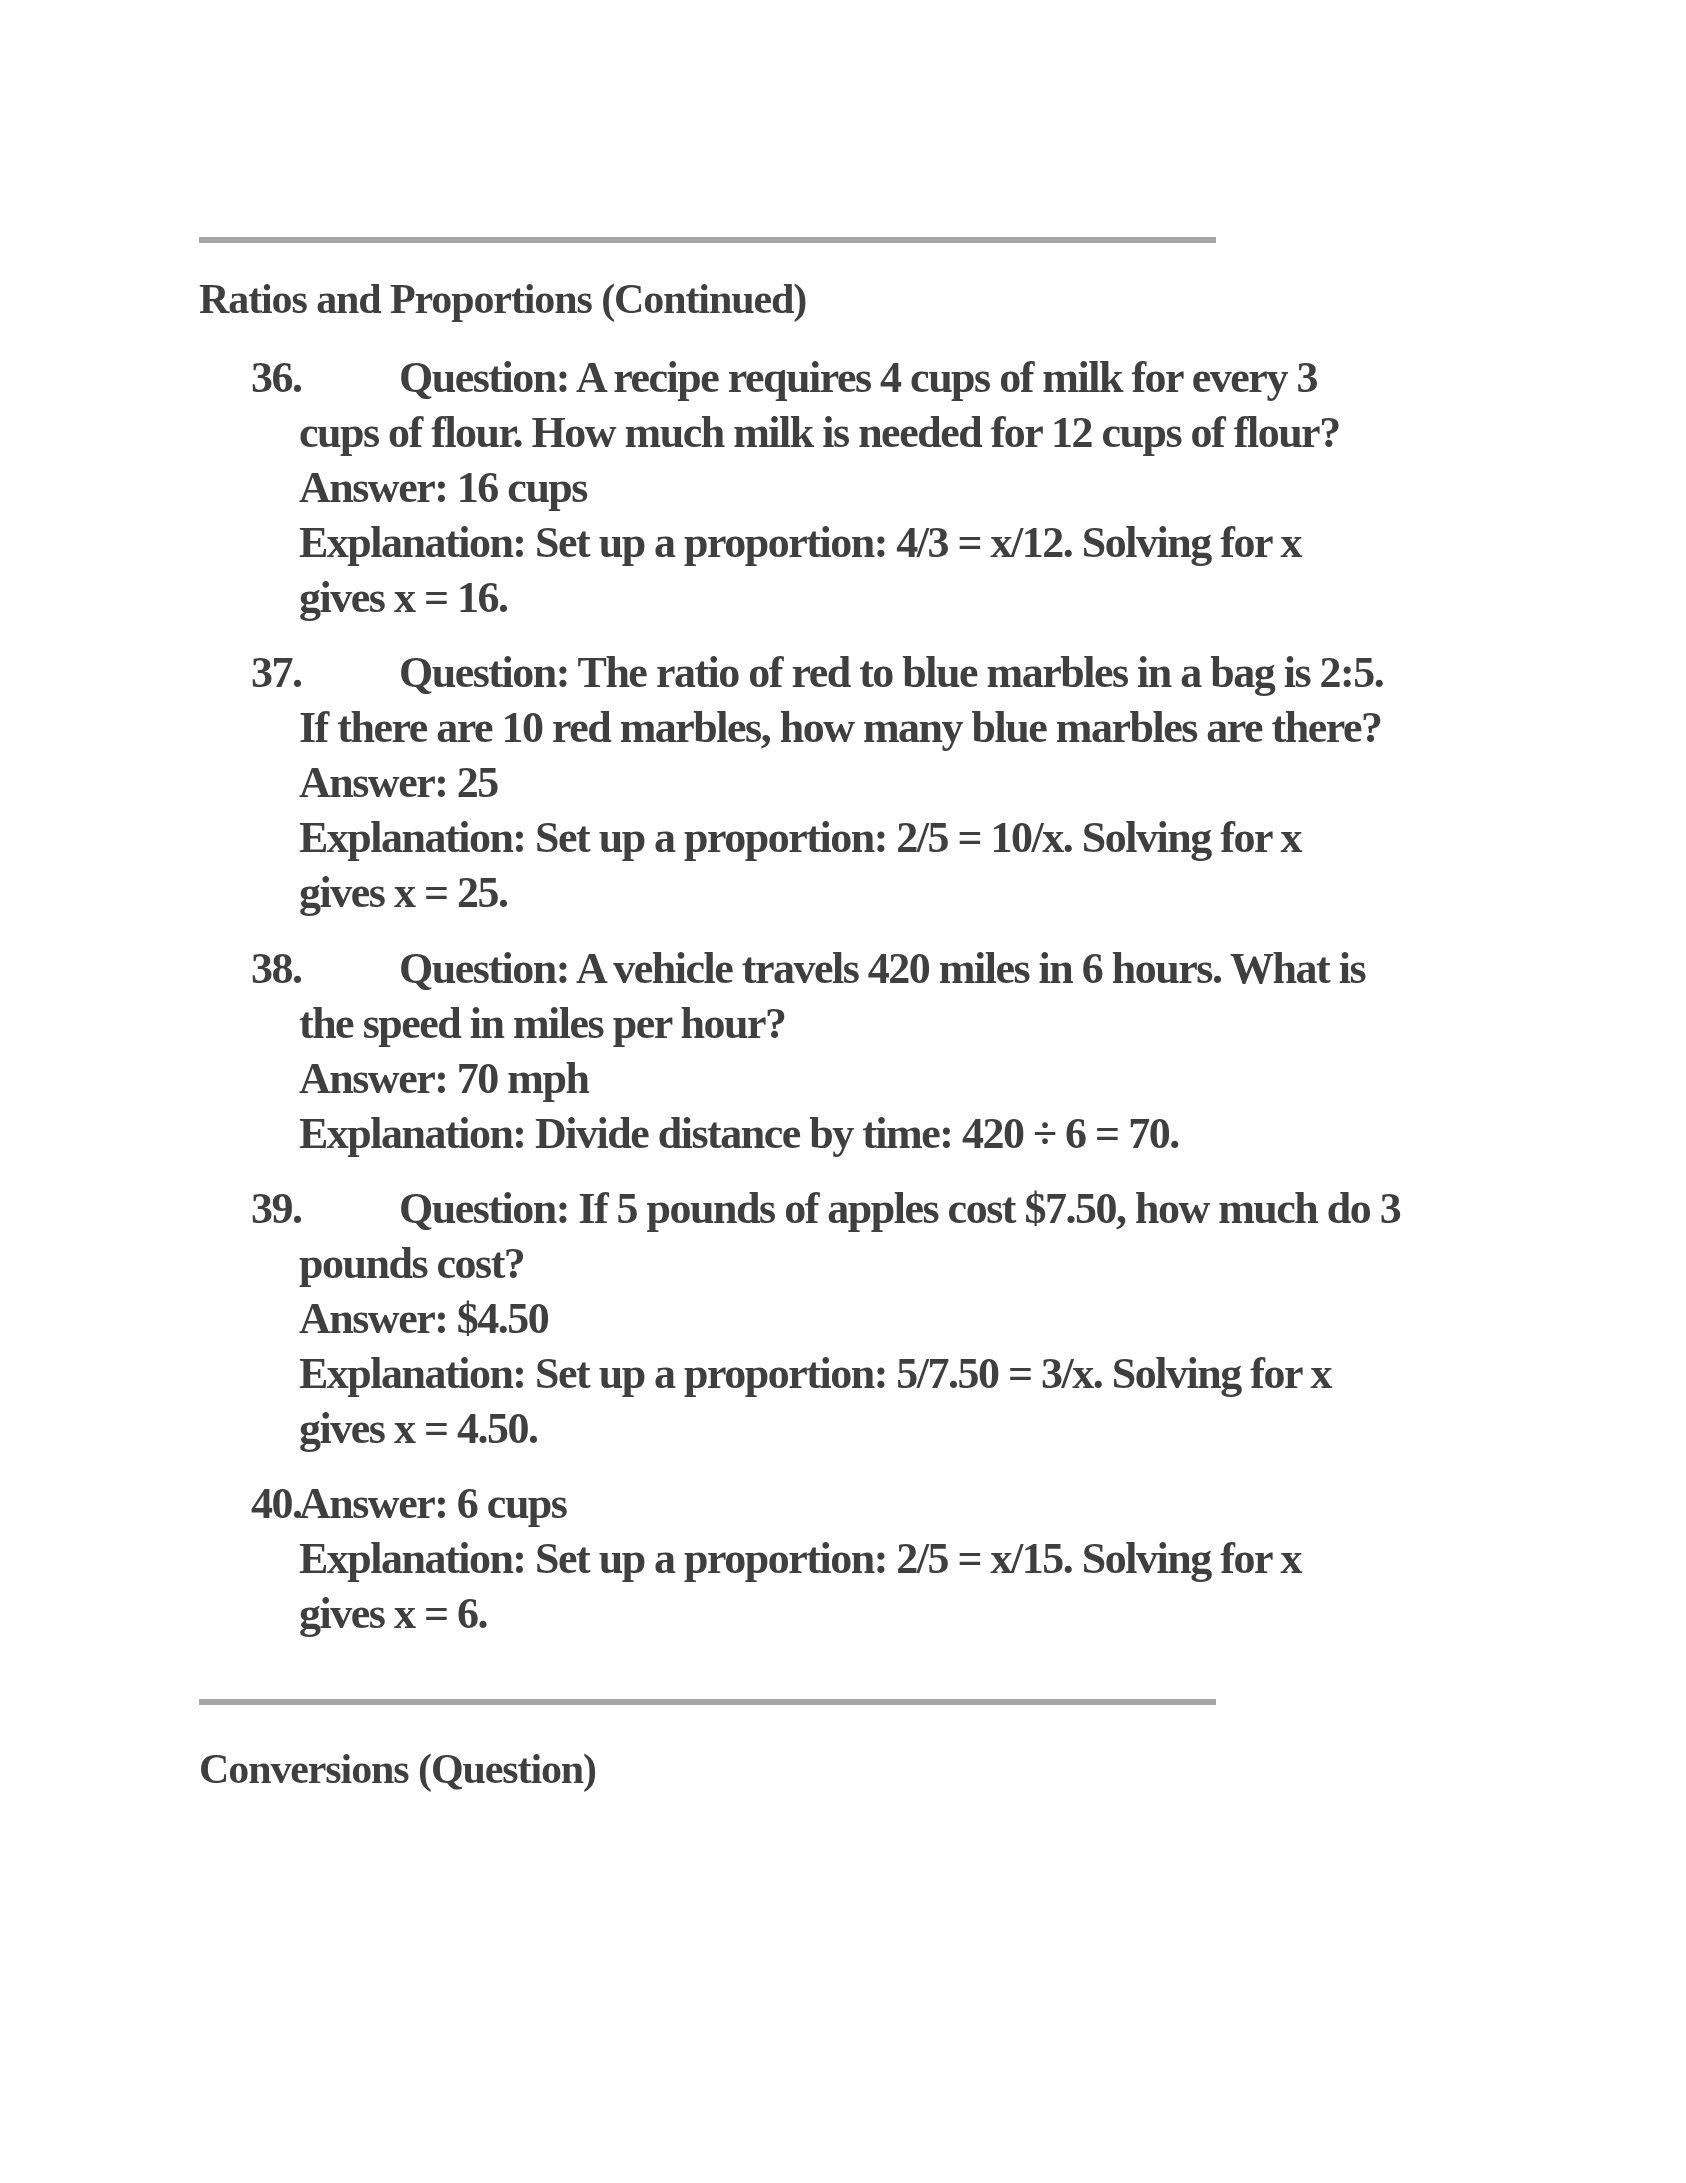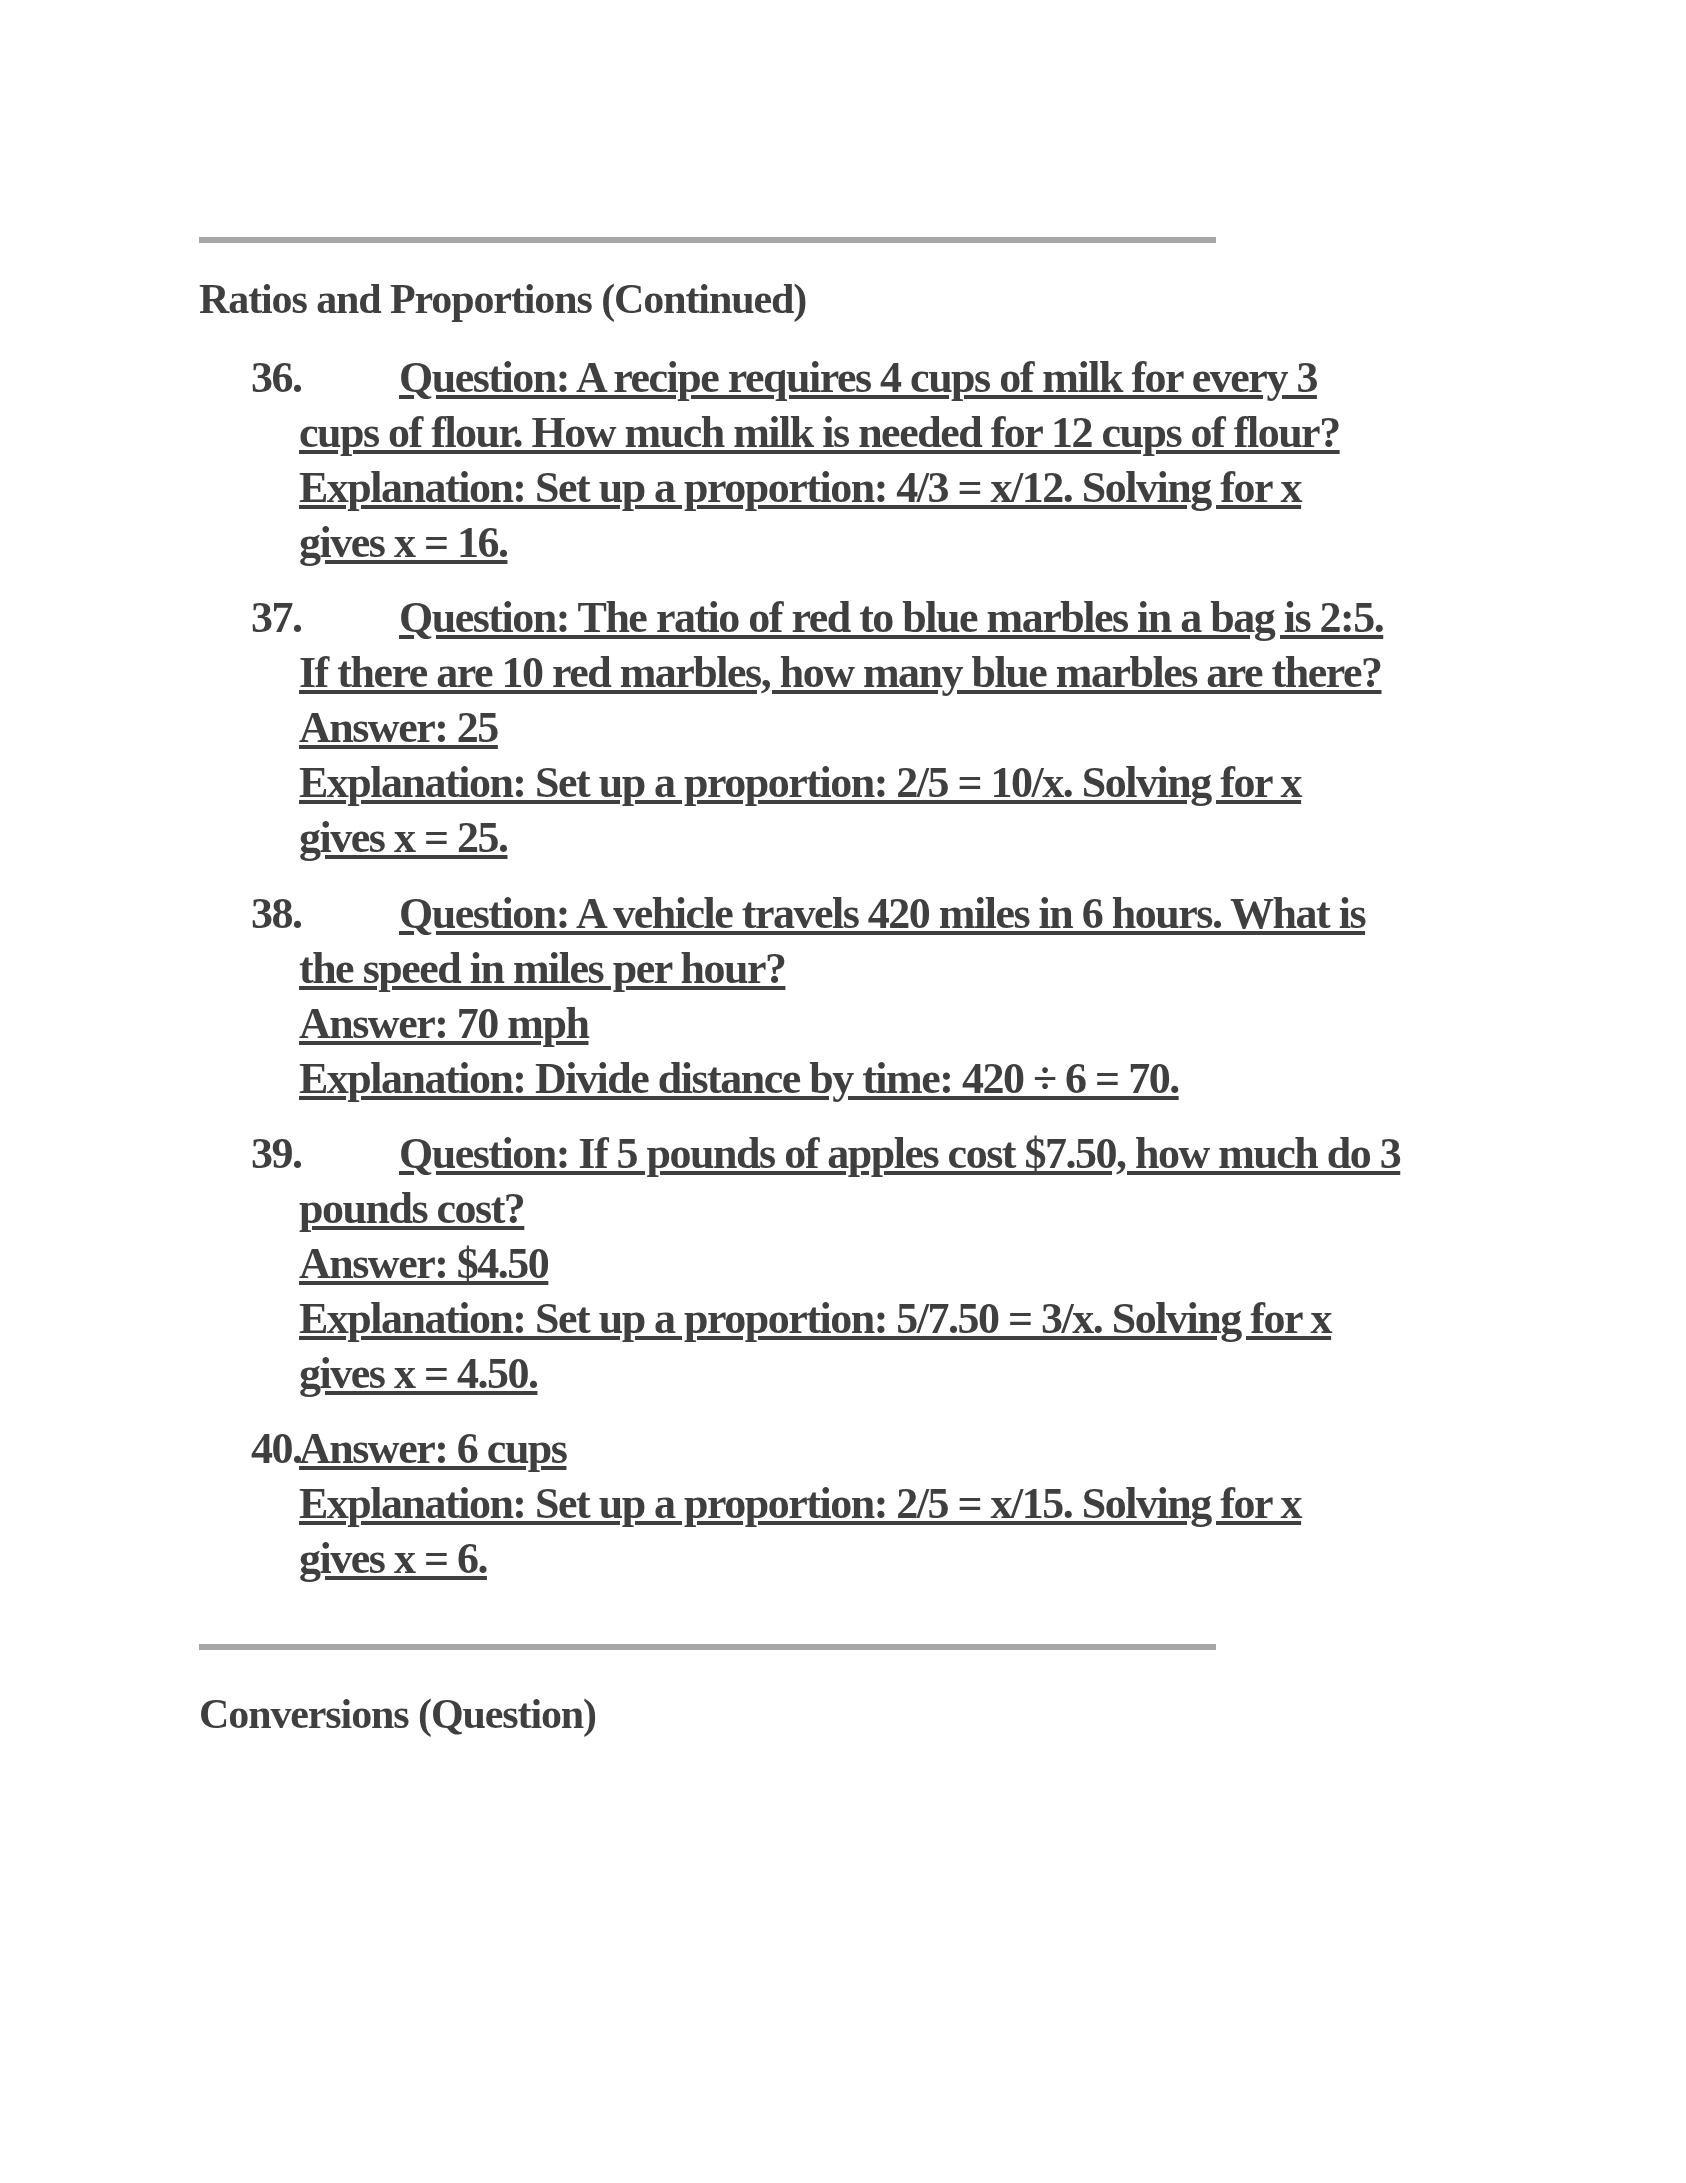--- a/index.html
+++ b/index.html
@@ -53,40 +53,40 @@
   }
   .qa-item:last-child { margin-bottom: 8px; }
   .qa-item .num {
     position: absolute;
     left: 52px;
     top: 0;
   }
   .qa-item p {
     margin: 0;
     white-space: pre;
-    text-decoration: underline;
   }
   .qa-item .q { text-indent: 100px; }
 </style>
 </head>
 <body>
 
 <div class="page">
   <div class="content">
 
     <hr class="rule rule-top">
 
     <h1 class="heading">Ratios and Proportions (Continued)</h1>
 
     <ol class="qa-list">
 
       <li class="qa-item">
         <span class="num">36.</span>
         <p class="q">Question: A recipe requires 4 cups of milk for every 3
 cups of flour. How much milk is needed for 12 cups of flour?</p>
+        <p class="a">Answer: 16 cups</p>
         <p class="e">Explanation: Set up a proportion: 4/3 = x/12. Solving for x
 gives x = 16.</p>
       </li>
 
       <li class="qa-item">
         <span class="num">37.</span>
         <p class="q">Question: The ratio of red to blue marbles in a bag is 2:5.
 If there are 10 red marbles, how many blue marbles are there?</p>
         <p class="a">Answer: 25</p>
         <p class="e">Explanation: Set up a proportion: 2/5 = 10/x. Solving for x

